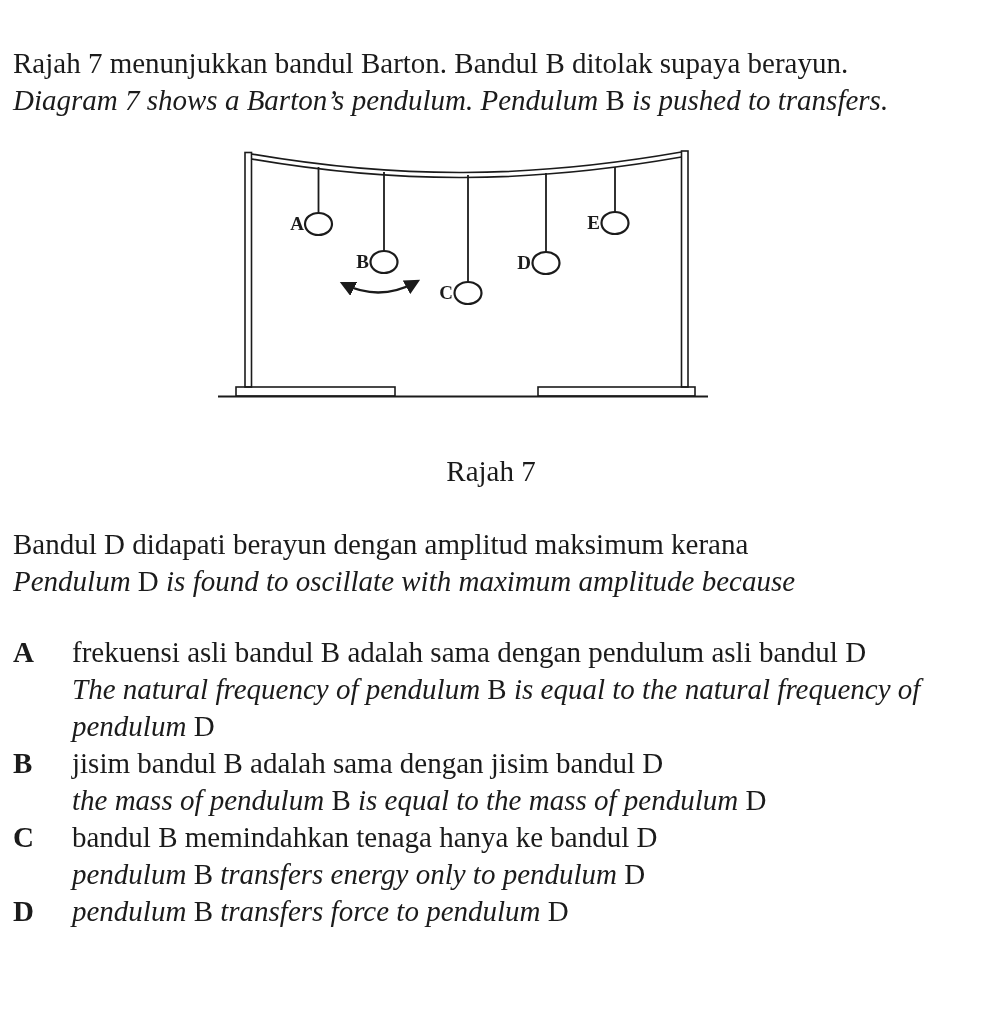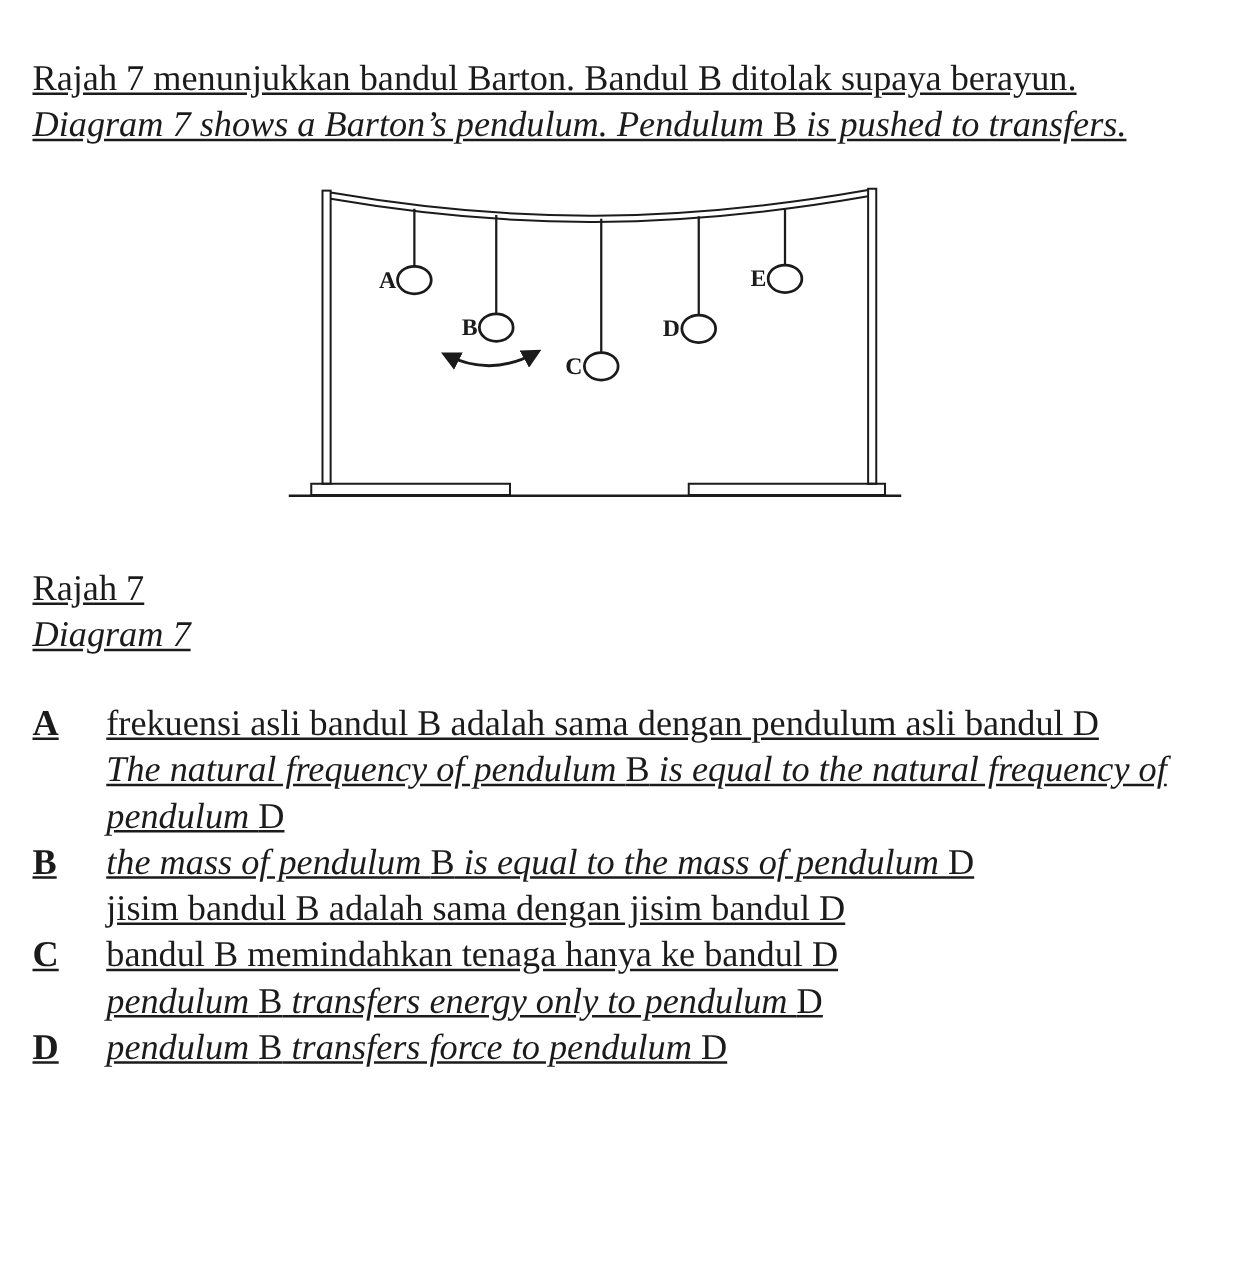--- a/index.html
+++ b/index.html
@@ -5,27 +5,27 @@
   html, body { margin: 0; padding: 0; }
   body {
     width: 1007px; height: 1011px;
     background: #ffffff;
     color: #1b1b1b;
     font-family: "Liberation Serif", serif;
     font-size: 29px;
     line-height: 37px;
     overflow: hidden;
   }
-  .page { padding: 45px 8px 0 26px; text-decoration: underline; }
+  .page { padding: 45px 8px 0 13px; }
   .it { font-style: italic; text-align: right; }
   .up { font-style: normal; }
   .line { margin: 0; }
   .figure { margin: 26px 0 0 194px; width: 510px; height: 260px; }
   .figure svg { display: block; }
-  .caption { margin-top: 48px; width: 956px; text-align: left; }
+  .caption { margin-top: 48px; width: 956px; text-align: center; }
   .caption-en { font-style: italic; }
   .question { margin-top: 36px; }
   .options { margin-top: 34px; }
   .option { display: grid; grid-template-columns: 59px 1fr; }
   .opt-letter { font-weight: 700; }
   .opt-body { max-width: 925px; }
   .diagram-label {
     font-family: "Liberation Serif", serif;
     font-size: 19px;
     font-weight: 600;
@@ -77,39 +77,42 @@
         <text class="diagram-label" x="162" y="123">B</text>
         <text class="diagram-label" x="246" y="154">C</text>
         <text class="diagram-label" x="324" y="124">D</text>
         <text class="diagram-label" x="393" y="84">E</text>
       </g>
     </svg>
   </div>
 
   <div class="caption">
     <div>Rajah 7</div>
-    <div class="caption-en">Diagram 7</div>
   </div>
 
+  <div class="question">
+    <p class="line">Bandul D didapati berayun dengan amplitud maksimum kerana</p>
+    <p class="line"><span class="it">Pendulum </span><span class="up">D</span><span class="it"> is found to oscillate with maximum amplitude because</span></p>
+  </div>
 
   <div class="options">
 
     <div class="option">
       <div class="opt-letter">A</div>
       <div class="opt-body">
         <div>frekuensi asli bandul B adalah sama dengan pendulum asli bandul D</div>
         <div><span class="it">The natural frequency of pendulum </span><span class="up">B</span><span class="it"> is equal to the natural frequency of pendulum </span><span class="up">D</span></div>
       </div>
     </div>
 
     <div class="option">
       <div class="opt-letter">B</div>
       <div class="opt-body">
+        <div>jisim bandul B adalah sama dengan jisim bandul D</div>
         <div><span class="it">the mass of pendulum </span><span class="up">B</span><span class="it"> is equal to the mass of pendulum </span><span class="up">D</span></div>
-        <div>jisim bandul B adalah sama dengan jisim bandul D</div>
       </div>
     </div>
 
     <div class="option">
       <div class="opt-letter">C</div>
       <div class="opt-body">
         <div>bandul B memindahkan tenaga hanya ke bandul D</div>
         <div><span class="it">pendulum </span><span class="up">B</span><span class="it"> transfers energy only to pendulum </span><span class="up">D</span></div>
       </div>
     </div>

